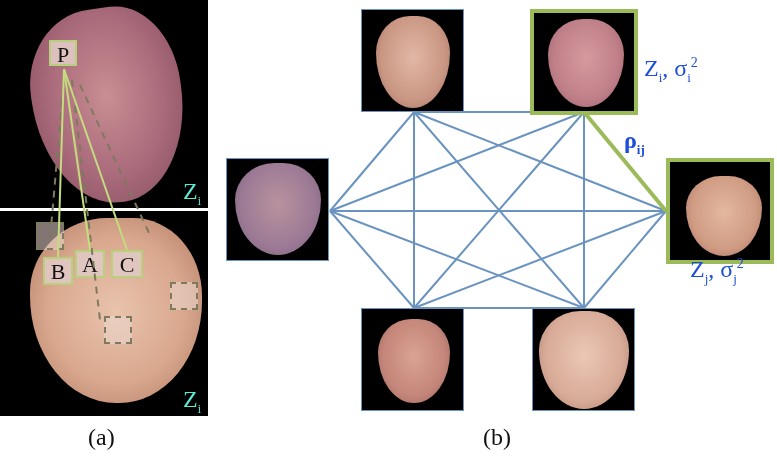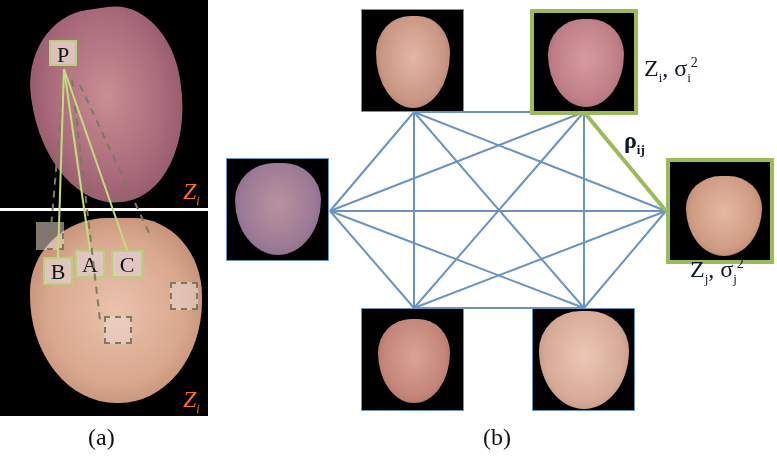--- a/index.html
+++ b/index.html
@@ -2,28 +2,28 @@
 <html><head>
 <meta charset="utf-8">
 <style>
   html, body { margin:0; padding:0; background:#ffffff; }
   body { width:777px; height:461px; position:relative; overflow:hidden; font-family:"Liberation Serif","DejaVu Serif",serif; }
   .abs { position:absolute; }
   .panel-a { left:0; top:0; width:208px; height:416px; background:#000; }
   .face-blob { position:absolute; border-radius:45% 40% 48% 50% / 40% 42% 55% 58%; }
   .patch-label { position:absolute; width:28px; height:26px; border:2px solid #b7d07c; background:rgba(225,200,195,0.92); color:#111; font-size:22px; line-height:26px; text-align:center; box-sizing:border-box; }
   .dashed-patch { position:absolute; width:28px; height:28px; border:2px dashed #7d7a5e; background:rgba(235,215,205,0.55); box-sizing:border-box; }
-  .zlabel { position:absolute; color:#f97316; font-size:24px;font-style:italic; }
+  .zlabel { position:absolute; color:#5eead4; font-size:24px; }
   .zlabel sub { font-size:12px; }
   .divider { position:absolute; left:0; top:208px; width:208px; height:3px; background:#fff; }
   .node { position:absolute; width:103px; height:103px; background:#000; overflow:hidden; box-sizing:border-box; }
   .node.blue { border:1px solid #6a93c0; }
   .node.green { border:4px solid #9bbb59; }
   .node .face { position:absolute; border-radius:46% 44% 50% 50% / 40% 40% 60% 60%; }
-  .math-label { position:absolute; color:#0f172a; font-size:24px; white-space:nowrap; }
+  .math-label { position:absolute; color:#1d4ed8; font-size:24px; white-space:nowrap; }
   .math-label sub { font-size:13px; }
   .math-label sup { font-size:14px; }
   .caption { position:absolute; top:424px; font-size:24px; color:#111; }
   svg.overlay { position:absolute; left:0; top:0; }
 </style>
 </head>
 <body>
 
 <div class="abs panel-a">
 

